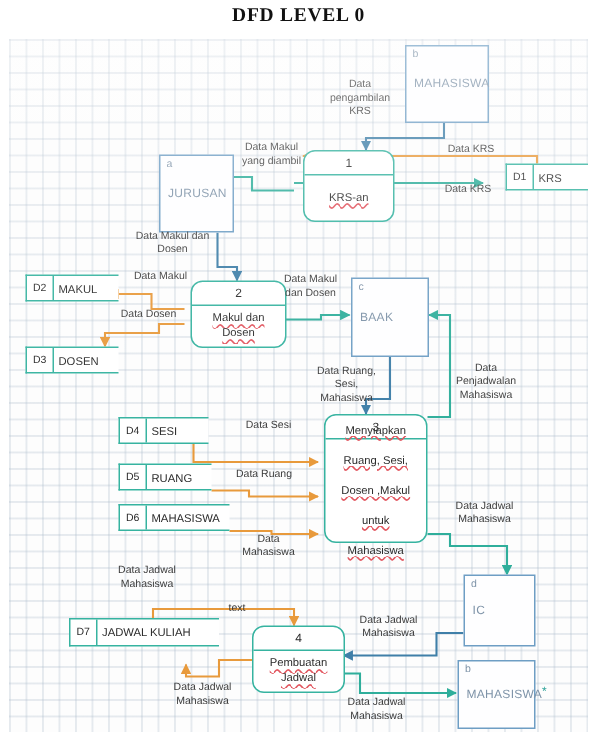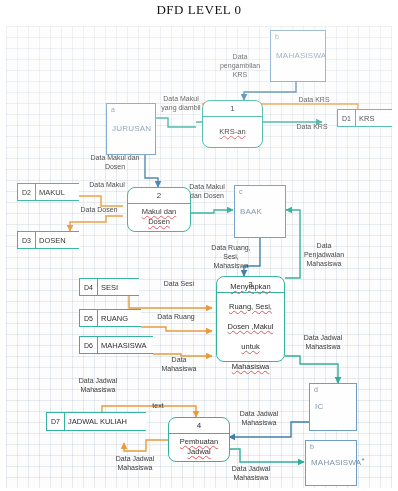--- a/index.html
+++ b/index.html
@@ -1,21 +1,21 @@
 <!DOCTYPE html>
 <html><head>
 <meta charset="utf-8">
 <style>
   html,body{margin:0;padding:0;background:#ffffff;}
   body{font-family:"Liberation Sans", sans-serif;}
   #page{position:relative;width:398px;height:491px;background:#ffffff;overflow:hidden;}
 
   #title{
     position:absolute;left:0;top:2px;width:398px;text-align:center;
-    font-family:"Liberation Serif", serif;font-weight:normal;font-size:13px;
+    font-family:"Liberation Serif", serif;font-weight:bold;font-size:13px;
     letter-spacing:.5px;color:#111;
   }
 
   
   #canvas{
     position:absolute;left:6px;top:26px;width:386px;height:462px;
     background-color:#fdfdfd;
     background-image:
       linear-gradient(to right, rgba(175,190,205,.30) 1px, transparent 1px),
       linear-gradient(to bottom, rgba(175,190,205,.30) 1px, transparent 1px);

